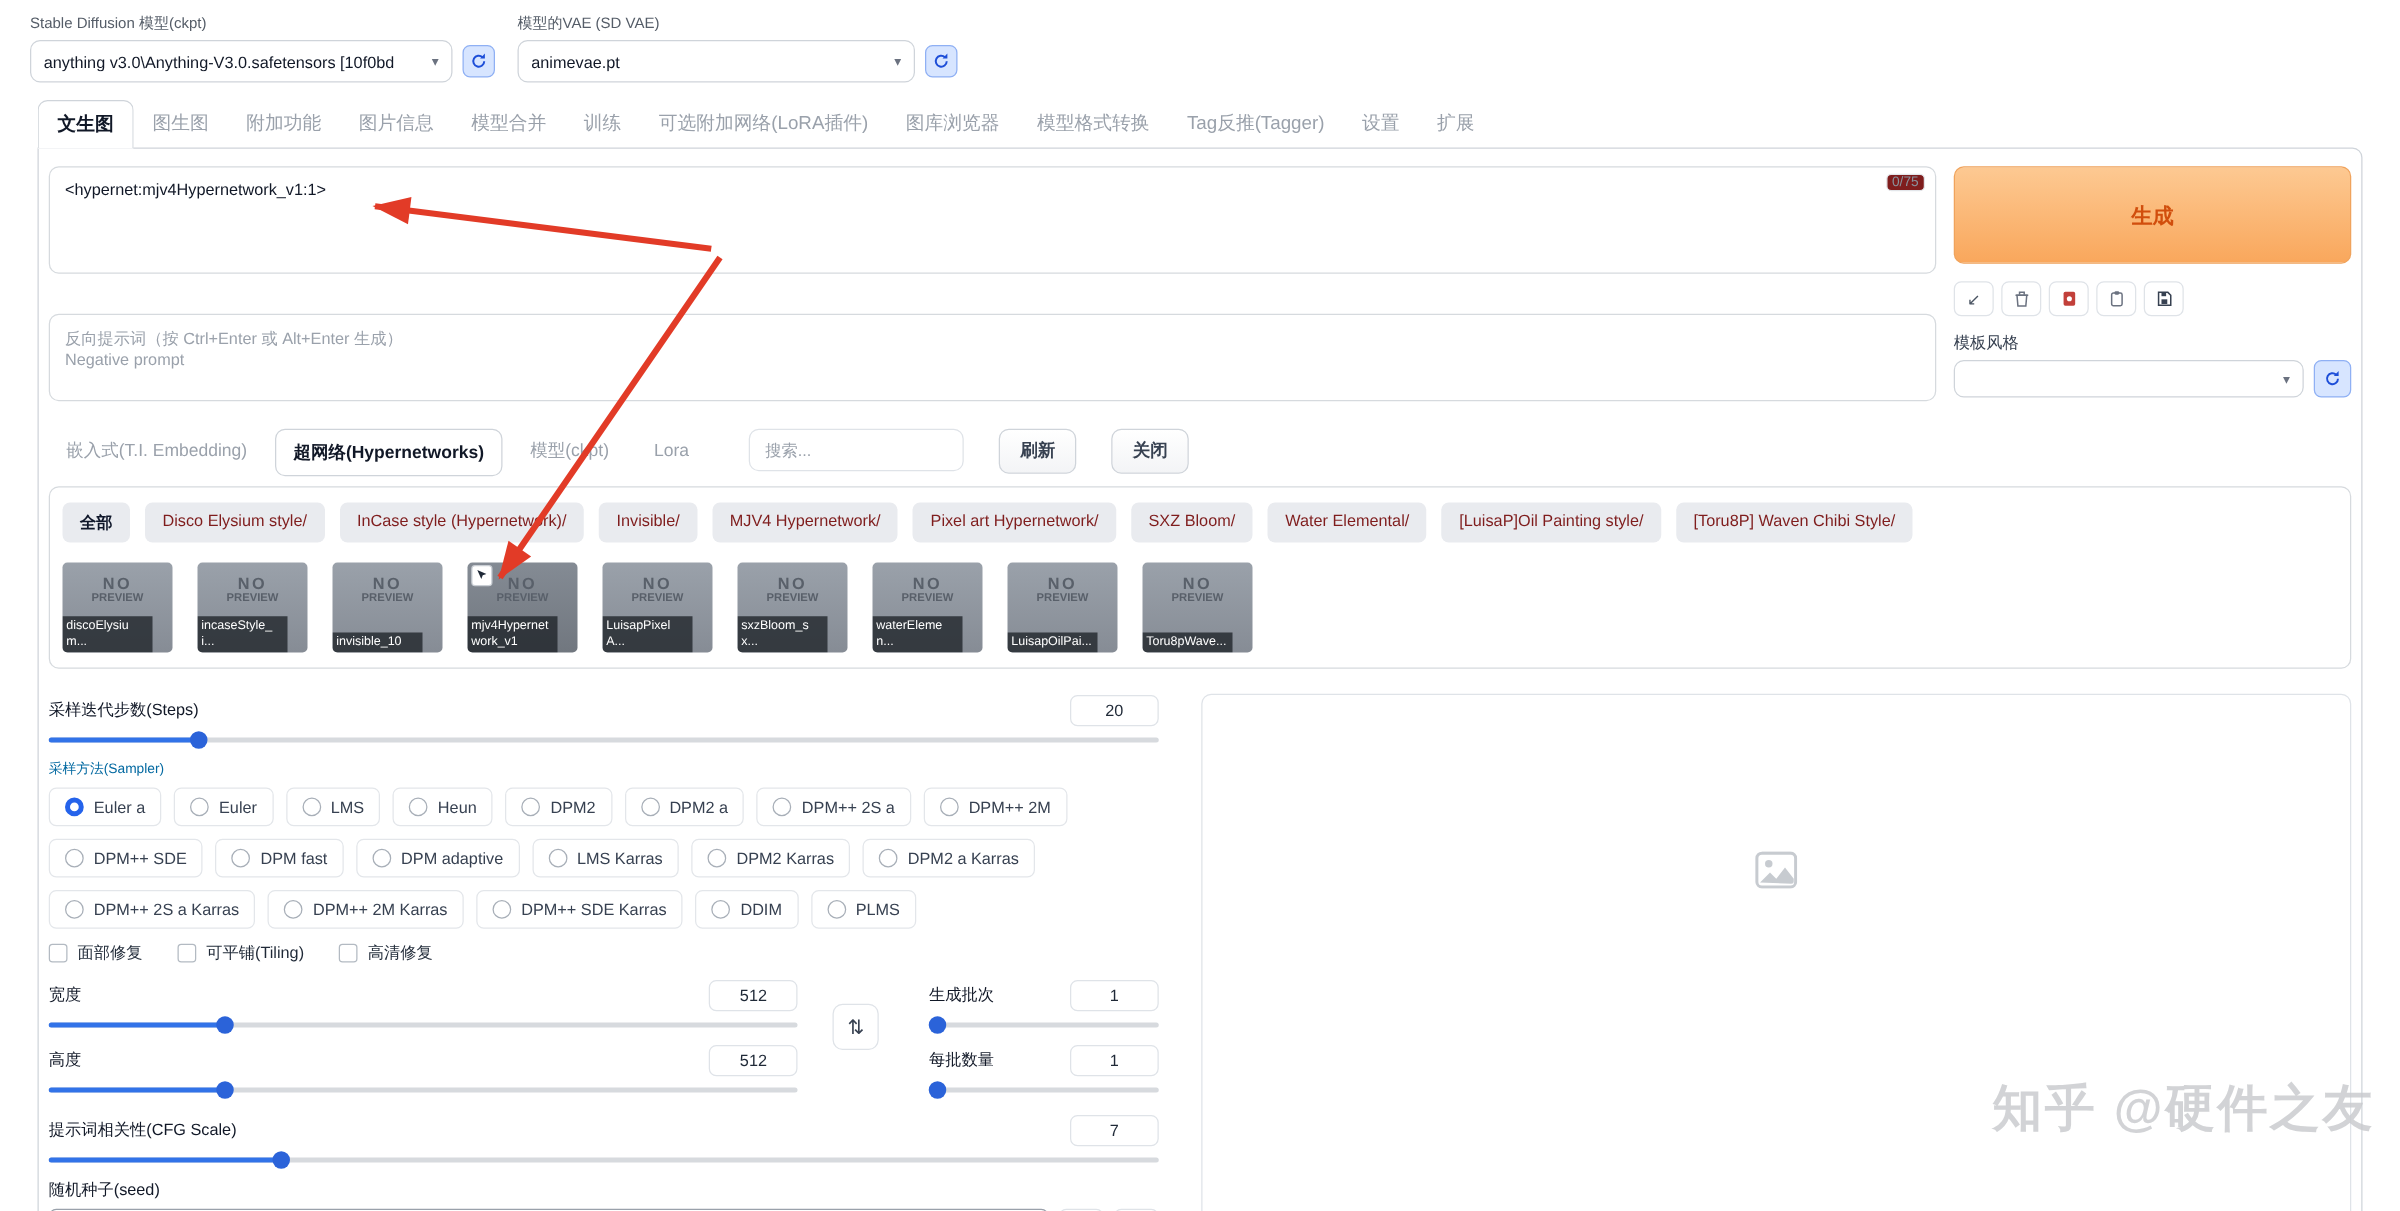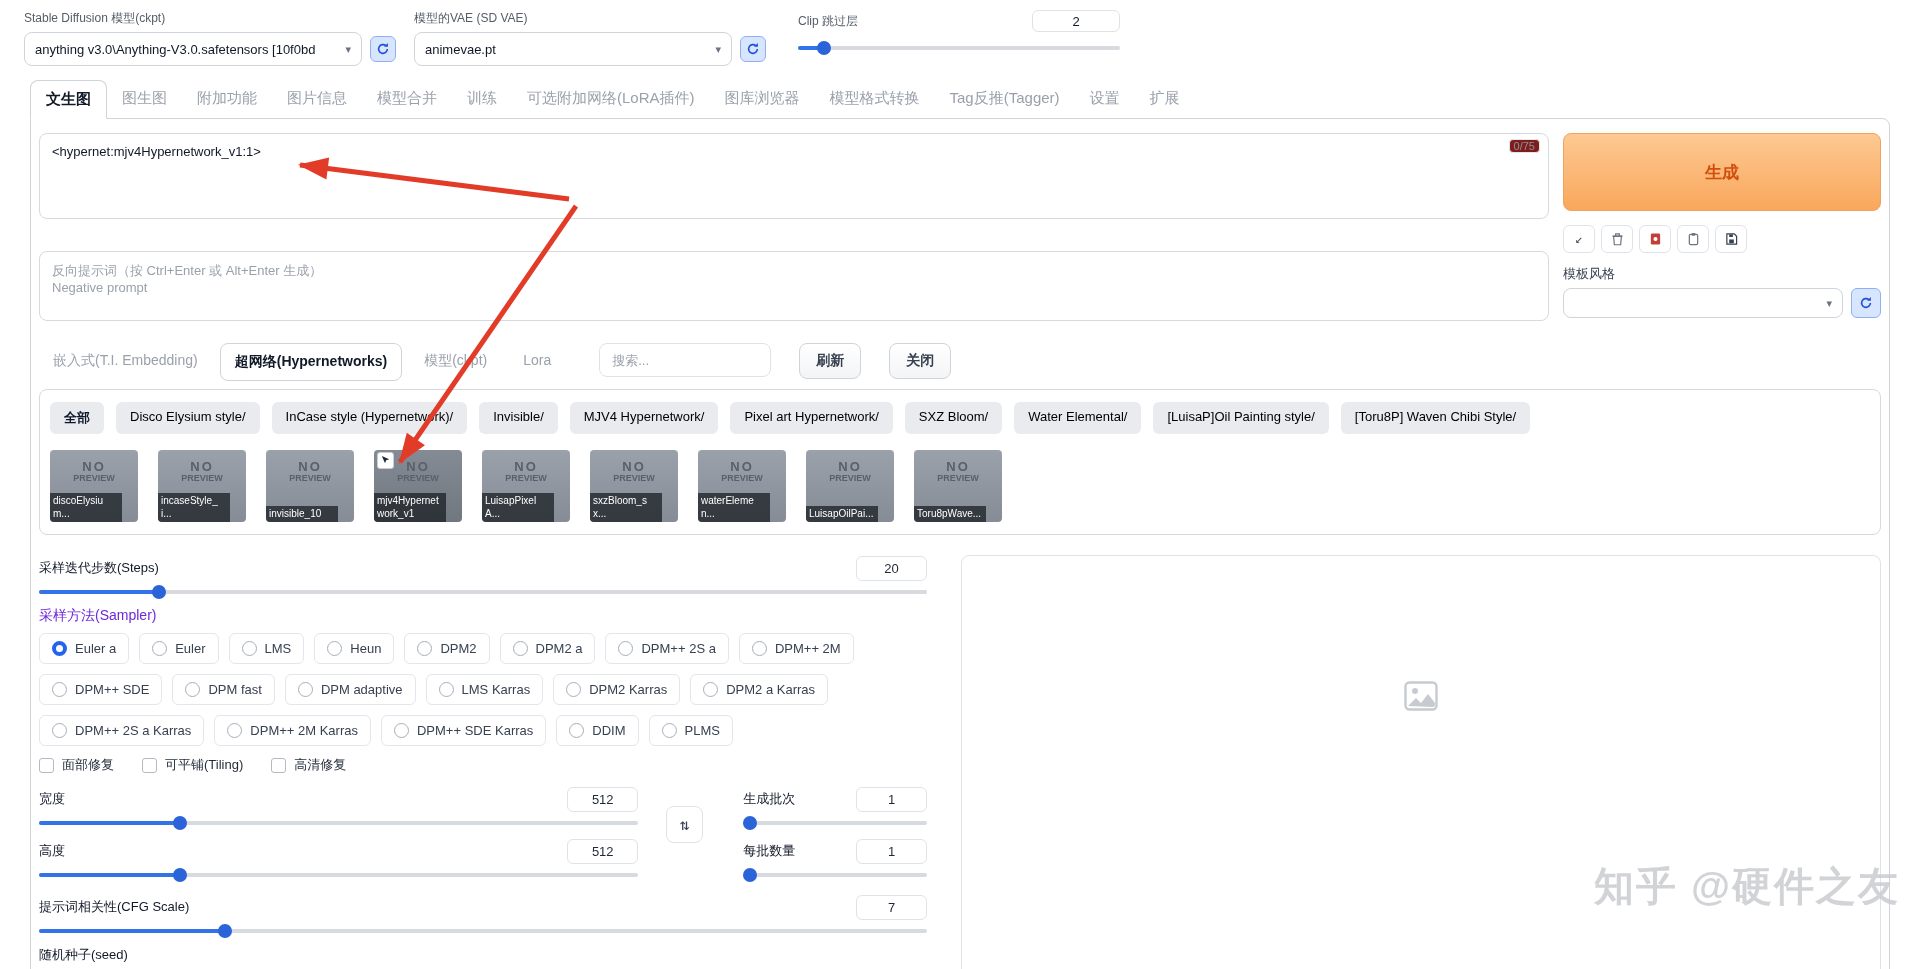--- a/index.html
+++ b/index.html
@@ -1,17 +1,17 @@
 <!DOCTYPE html>
 <html><head>
 <meta charset="utf-8">
 <style>
 *{margin:0;padding:0;box-sizing:border-box}
 html,body{width:1920px;height:969px;overflow:hidden;background:#fff;font-family:"Liberation Sans","DejaVu Sans",sans-serif;color:#1f2937}
-button{font-family:Liberation Mono, monospace;cursor:pointer}
+button{font-family:Liberation Sans, sans-serif;cursor:pointer}
 
 .topbar{display:flex;align-items:flex-start;padding:10px 24px 0;gap:18px}
 .field-label{font-size:12px;color:#555d68;margin-bottom:5px;white-space:nowrap}
 .field-row{display:flex;gap:8px}
 .select{display:flex;align-items:center;justify-content:space-between;border:1px solid #cfd4da;border-radius:8px;height:34px;padding:0 10px;font-size:13px;background:#fff;color:#111827;cursor:pointer;min-width:0}
 .sel-text{overflow:hidden;text-overflow:ellipsis;white-space:nowrap}
 .chev{color:#6b7280;font-size:11px;margin-left:8px;flex:none}
 .icon-btn-blue{width:26px;height:26px;border-radius:6px;background:#d7e5ff;border:1px solid #8fb0f4;display:flex;align-items:center;justify-content:center;align-self:center;flex:none}
 .clip-head{display:flex;justify-content:space-between;align-items:center}
 .num-box{border:1px solid #dfe3e8;border-radius:6px;background:#fff;display:flex;align-items:center;justify-content:center;font-size:13px;color:#111827}
@@ -44,38 +44,38 @@
 .icon-btn-blue.sm{width:30px;height:30px}
 
 .en-tabs{display:flex;align-items:flex-start;margin-top:22px;gap:8px}
 .en-tab{padding:9px 14px;font-size:14px;color:#9aa1ab;cursor:pointer;white-space:nowrap}
 .en-tab.active{border:1px solid #cfd4da;border-radius:8px;color:#111827;font-weight:600;background:#fff}
 .en-search{width:172px;height:34px;border:1px solid #dfe3e8;border-radius:8px;padding:0 12px;font:13px "Liberation Sans","DejaVu Sans",sans-serif;color:#111827;background:#fff;margin-left:26px;outline:none}
 .en-search::placeholder{color:#9aa1ab}
 .en-btn{height:36px;padding:0 16px;border:1px solid #cfd4da;border-radius:8px;background:linear-gradient(180deg,#fff,#f3f4f6);font-size:14px;font-weight:600;color:#374151;margin-left:20px}
 .en-box{border:1px solid #d6dade;border-radius:8px;margin-top:8px;padding:12px 10px}
 .chips{display:flex;gap:12px}
-.chip{background:#e9ebef;border-radius:6px;padding:7px 14px;font-size:13px;color:#000000;white-space:nowrap;cursor:pointer}
+.chip{background:#e9ebef;border-radius:6px;padding:7px 14px;font-size:13px;color:#7f1d1d;white-space:nowrap;cursor:pointer}
 .chip.active{font-weight:700;color:#0f172a}
 .cards{display:flex;gap:20px;margin-top:16px}
 .card{width:88px;height:72px;border-radius:4px;position:relative;background:linear-gradient(180deg,#9aa1aa,#868c95);overflow:hidden;cursor:pointer;flex:none}
 .card.selected{background:linear-gradient(180deg,#848b94,#71777f)}
 .np{position:absolute;top:10px;width:100%;text-align:center;color:#59606a;font-weight:800}
 .np-1{font-size:13px;letter-spacing:2px;line-height:1}
 .np-2{font-size:9px;letter-spacing:0;line-height:1.3}
 .card-name{position:absolute;left:0;right:16px;bottom:0;background:rgba(30,34,40,.78);color:#fff;font-size:10px;line-height:1.25;padding:2px 3px;word-break:break-all}
 .cursor-badge{position:absolute;top:2px;left:3px;width:17px;height:17px;background:#fff;border:1px solid #c9ced4;border-radius:3px;display:flex;align-items:center;justify-content:center;z-index:2}
 
 .bottom-row{display:flex;gap:34px;margin-top:20px}
 .params-col{width:888px;flex:none}
 .param-head{display:flex;justify-content:space-between;align-items:center;height:26px}
 .param-label{font-size:13px;color:#111827;white-space:nowrap}
 .num-input{width:71px;height:25px;border:1px solid #dfe3e8;border-radius:6px;display:flex;align-items:center;justify-content:center;font-size:13px;background:#fff}
 .params-col .slider{margin:4px 0 8px}
-.section-label{font-size:14px;color:#6d28d9;margin:8px 0}
+.section-label{font-size:11px;color:#0369a1;margin:8px 0}
 .radio-row{display:flex;gap:10px;margin-bottom:10px}
 .radio-pill{display:flex;align-items:center;gap:8px;border:1px solid #e3e6ea;border-radius:6px;padding:0 12px;height:31px;font-size:13px;color:#374151;background:#fff;cursor:pointer;white-space:nowrap}
 .rdot{width:15px;height:15px;border-radius:50%;border:1px solid #a8afb8;background:#fff;flex:none}
 .radio-pill.checked .rdot{border:4.5px solid #2563eb}
 .check-row{display:flex;gap:28px;margin:4px 0 12px}
 .check{display:flex;align-items:center;gap:8px;font-size:13px;color:#1f2937;cursor:pointer}
 .cbox{width:15px;height:15px;border:1px solid #b3bac2;border-radius:3px;background:#fff;flex:none}
 .dims{display:flex}
 .dim-left{width:600px}
 .swap-btn{width:37px;height:37px;margin:20px 40px 0 28px;border:1px solid #dfe3e8;border-radius:8px;background:#fff;font-size:16px;color:#374151;display:flex;align-items:center;justify-content:center;flex:none}
@@ -116,31 +116,20 @@
         <span class="chev">▾</span>
       </div>
       <button class="icon-btn-blue">
         <svg width="14" height="14" viewBox="0 0 16 16">
             <path d="M13 8a5 5 0 1 1-1.6-3.7" fill="none" stroke="#1d4ed8" stroke-width="1.8"></path>
             <path d="M13.6 1v4.4H9.2z" fill="#1d4ed8"></path>
           </svg>
       </button>
     </div>
   </div>
-  <div style="width:322px;margin-left:14px">
-    <div class="clip-head">
-      <div class="field-label" style="margin:0">Clip 跳过层</div>
-      <div class="num-box" style="width:88px;height:22px">2</div>
-    </div>
-    <div class="slider" style="--fill:8%;margin-top:9px">
-      <div class="track"></div>
-        <div class="fill"></div>
-        <div class="handle"></div>
-    </div>
-  </div>
 </div>
 
 <div class="tabs">
   <div class="tab active">文生图</div>
   <div class="tab">图生图</div>
   <div class="tab">附加功能</div>
   <div class="tab">图片信息</div>
   <div class="tab">模型合并</div>
   <div class="tab">训练</div>
   <div class="tab">可选附加网络(LoRA插件)</div>

